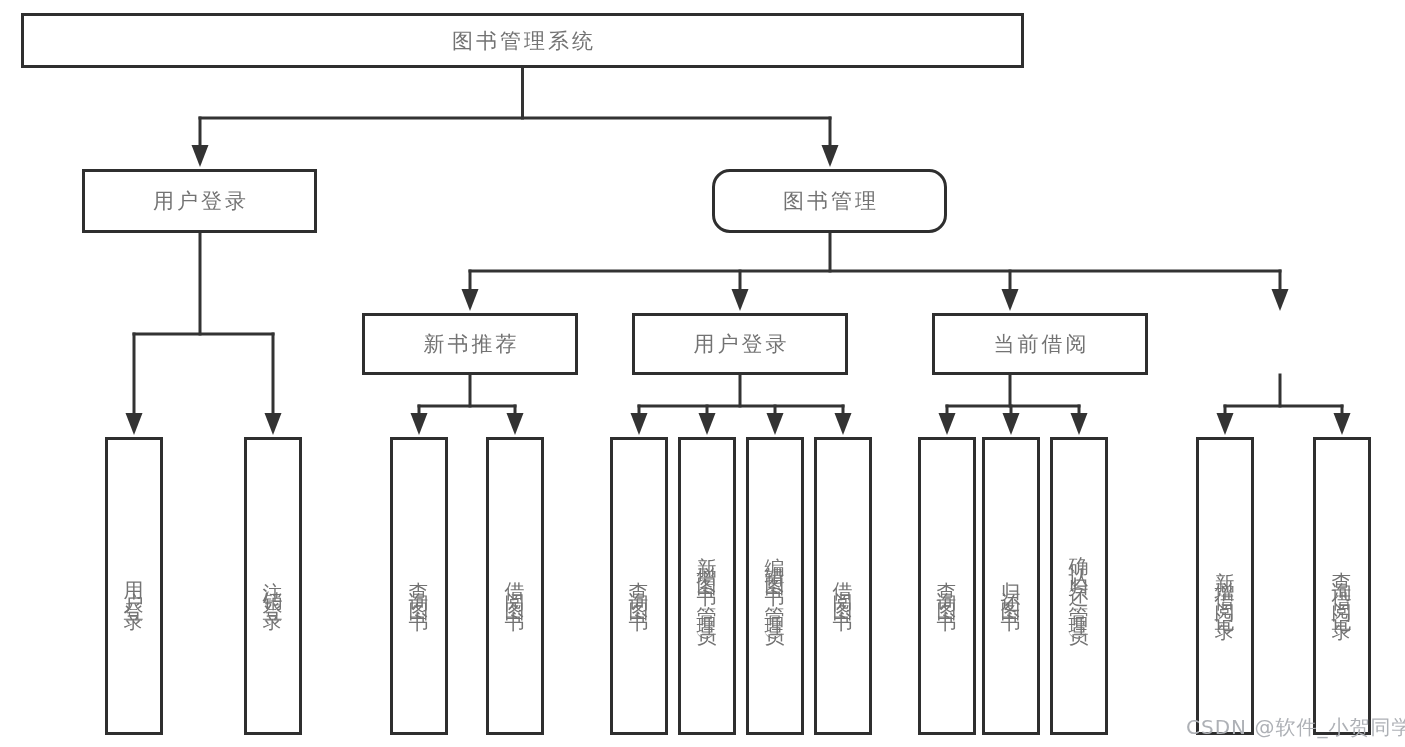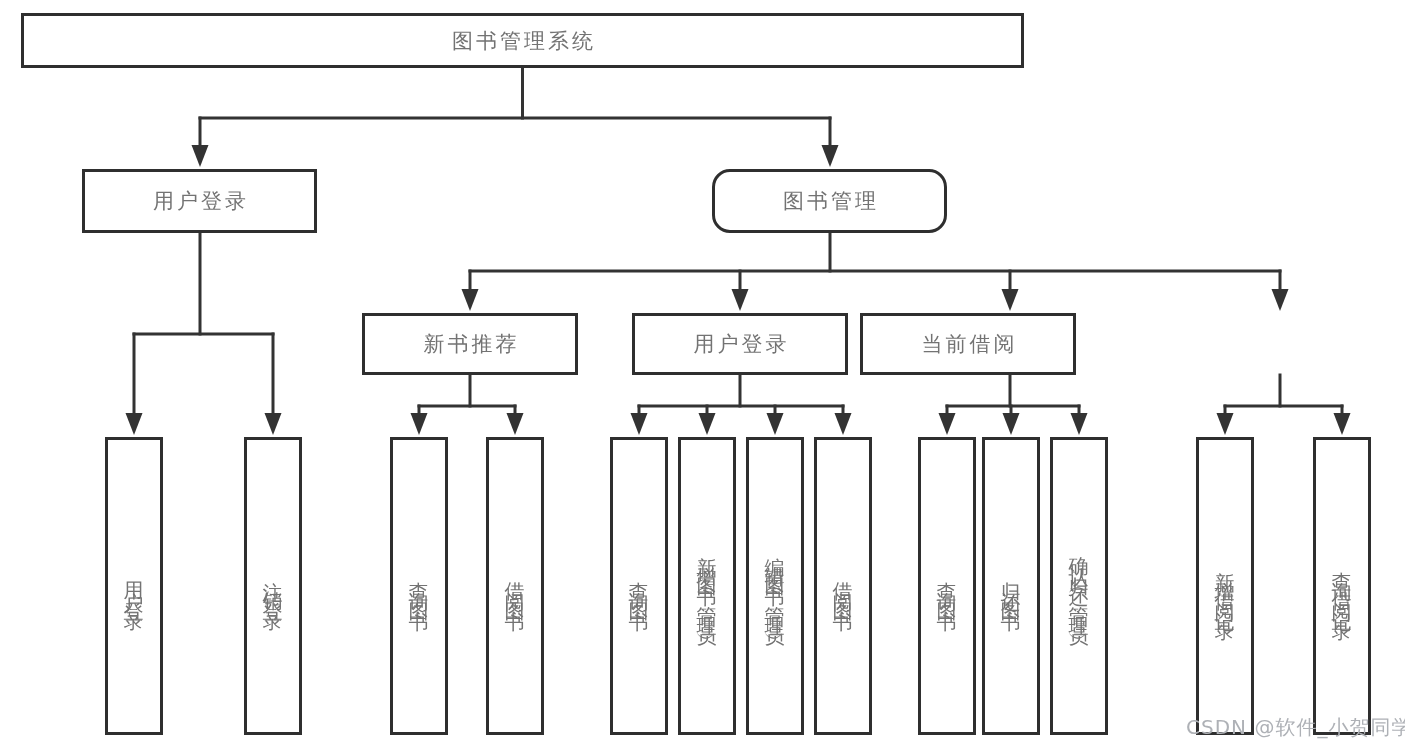--- a/index.html
+++ b/index.html
@@ -124,21 +124,21 @@
   <div class="box lvl2" style="left:712px;border-radius:18px;">
     <span class="hlabel">图书管理</span>
   </div>
 
   <div class="box lvl3" style="left:362px;">
     <span class="hlabel">新书推荐</span>
   </div>
   <div class="box lvl3" style="left:632px;">
     <span class="hlabel">用户登录</span>
   </div>
-  <div class="box lvl3" style="left:860px;">
+  <div class="box lvl3" style="left:932px;">
     <span class="hlabel">当前借阅</span>
   </div>
 
   <div class="box leaf" style="left:105px;">
     <span class="vlabel">用户登录</span>
   </div>
   <div class="box leaf" style="left:244px;">
     <span class="vlabel">注销登录</span>
   </div>
 

